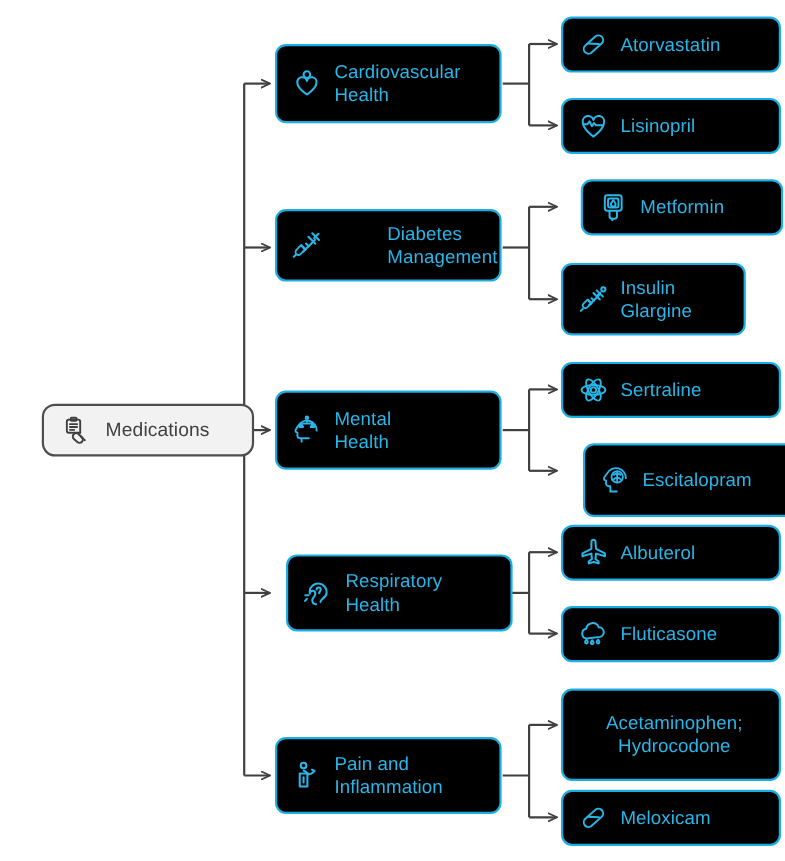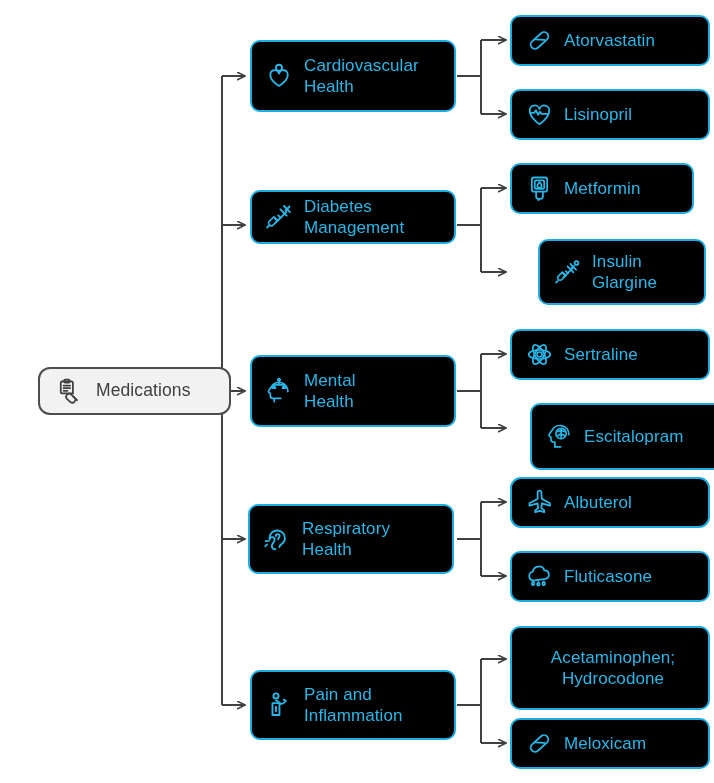--- a/index.html
+++ b/index.html
@@ -142,21 +142,21 @@
     <span class="node-icon">
       <svg class="gicon" width="28" height="28" viewBox="0 0 24 24" fill="none" stroke="#29b6e8" stroke-width="1.6" stroke-linecap="round" stroke-linejoin="round">
         <circle cx="12" cy="5" r="2.6"></circle>
         <path d="M12 20.5S4.6 15.8 4.6 11.6A3.6 3.6 0 0 1 12 10a3.6 3.6 0 0 1 7.4 1.6c0 4.2-7.4 8.9-7.4 8.9z"></path>
       </svg>
     </span>
     <span class="node-label">Cardiovascular
 Health</span>
   </div>
 
-  <div class="node blue" style="left:250px; top:190px; width:206px; height:54px;">
+  <div class="node blue" style="left:250px; top:190px; width:206px; height:66px;gap:48px;">
     <span class="node-icon">
       <svg class="gicon" width="28" height="28" viewBox="0 0 24 24" fill="none" stroke="#29b6e8" stroke-width="1.6" stroke-linecap="round" stroke-linejoin="round">
         <path d="M21 3l-3.4 3.4"></path>
         <path d="M16.2 2.6l5.2 5.2"></path>
         <path d="M18.4 7.6L9.2 16.8"></path>
         <path d="M13.2 5.4l5.4 5.4"></path>
         <path d="M11.3 10.6l2.1 2.1"></path>
         <path d="M8.6 13.3l2.1 2.1"></path>
         <path d="M9.4 14.1l-4.3 4.3a2.6 2.6 0 0 1-3.7-3.7l4.3-4.3z" transform="translate(2.6 2.6) scale(0.88)"></path>
         <path d="M3.6 19.2L1.8 21"></path>
@@ -175,21 +175,21 @@
         <circle cx="12" cy="2.4" r="1"></circle>
         <path d="M7.6 6.8h8.8"></path>
         <path d="M7.6 6.8L6.2 9.6h2.8z"></path>
         <path d="M16.4 6.8L15 9.6h2.8z"></path>
       </svg>
     </span>
     <span class="node-label">Mental
 Health</span>
   </div>
 
-  <div class="node blue" style="left:248px; top:504px; width:206px; height:70px;">
+  <div class="node blue" style="left:260px; top:504px; width:206px; height:70px;">
     <span class="node-icon">
       <svg class="gicon" width="28" height="28" viewBox="0 0 24 24" fill="none" stroke="#29b6e8" stroke-width="1.6" stroke-linecap="round" stroke-linejoin="round">
         <path d="M10.6 20.8c-1.8 0-3-1.2-3-3 0-2 2.4-3 2.4-5.2a2.2 2.2 0 0 0-4.4 0"></path>
         <path d="M5.6 10.8a6.6 6.6 0 1 1 13.2 1c0 2.6-1.8 3.8-3.2 4.8-1 .7-1.4 1.4-1.6 2.4"></path>
         <path d="M11 9.4a1.6 1.6 0 0 1 3.2 0c0 1.2-1.2 1.6-1.2 2.8"></path>
         <path d="M4.6 13.8H2.2"></path>
         <path d="M3.4 16.6l-1.4 1.6"></path>
       </svg>
     </span>
     <span class="node-label">Respiratory
@@ -224,34 +224,34 @@
   <div class="node blue" style="left:510px; top:89px; width:200px; height:51px;">
     <span class="node-icon">
       <svg class="gicon" width="27" height="27" viewBox="0 0 24 24" fill="none" stroke="#29b6e8" stroke-width="1.6" stroke-linecap="round" stroke-linejoin="round">
         <path d="M12 20.6S3.4 14.6 3.4 9A4.4 4.4 0 0 1 12 7.2 4.4 4.4 0 0 1 20.6 9c0 5.6-8.6 11.6-8.6 11.6z"></path>
         <path d="M3.8 10.6h3.4l1.6-2.4 2 4 1.6-2.6 1.4 1.8h5.6"></path>
       </svg>
     </span>
     <span class="node-label">Lisinopril</span>
   </div>
 
-  <div class="node blue" style="left:510px; top:163px; width:184px; height:51px;">
+  <div class="node blue" style="left:528px; top:163px; width:184px; height:51px;">
     <span class="node-icon">
       <svg class="gicon" width="27" height="27" viewBox="0 0 24 24" fill="none" stroke="#29b6e8" stroke-width="1.6" stroke-linecap="round" stroke-linejoin="round">
         <rect x="5.2" y="2.2" width="13.6" height="12.6" rx="2"></rect>
         <rect x="7.8" y="4.8" width="8.4" height="7.4" rx="1.2"></rect>
         <path d="M12 6.2c1 1.4 1.9 2.3 1.9 3.3a1.9 1.9 0 1 1-3.8 0c0-1 .9-1.9 1.9-3.3z"></path>
         <path d="M9 14.8v4.4a2 2 0 0 0 2 2h2a2 2 0 0 0 2-2v-4.4"></path>
         <path d="M11.2 21.2v1.2"></path>
       </svg>
     </span>
     <span class="node-label">Metformin</span>
   </div>
 
-  <div class="node blue" style="left:510px; top:239px; width:168px; height:66px;margin-left:28px;">
+  <div class="node blue" style="left:510px; top:239px; width:168px; height:66px;">
     <span class="node-icon">
       <svg class="gicon" width="27" height="27" viewBox="0 0 24 24" fill="none" stroke="#29b6e8" stroke-width="1.6" stroke-linecap="round" stroke-linejoin="round">
         <circle cx="20" cy="3.6" r="1.7"></circle>
         <path d="M17.6 6.2l-2.6 2.6"></path>
         <path d="M14.6 4.4l5 5"></path>
         <path d="M16.6 8.2L8.4 16.4"></path>
         <path d="M12 6.6l5.2 5.2"></path>
         <path d="M10.5 10.8l2 2"></path>
         <path d="M8.2 13.1l2 2"></path>
         <path d="M9 13.7l-3.9 3.9a2.4 2.4 0 0 1-3.4-3.4l3.9-3.9z" transform="translate(2.4 2.4) scale(0.9)"></path>

